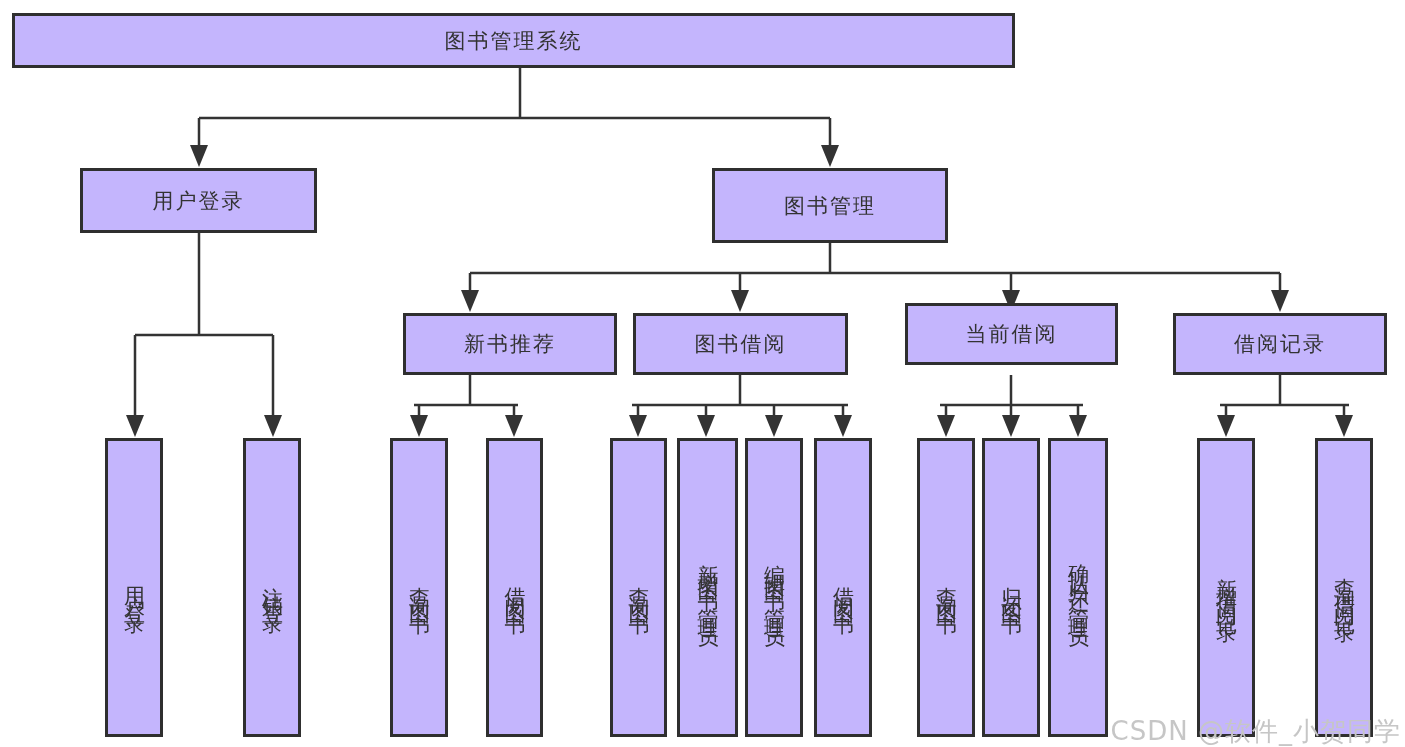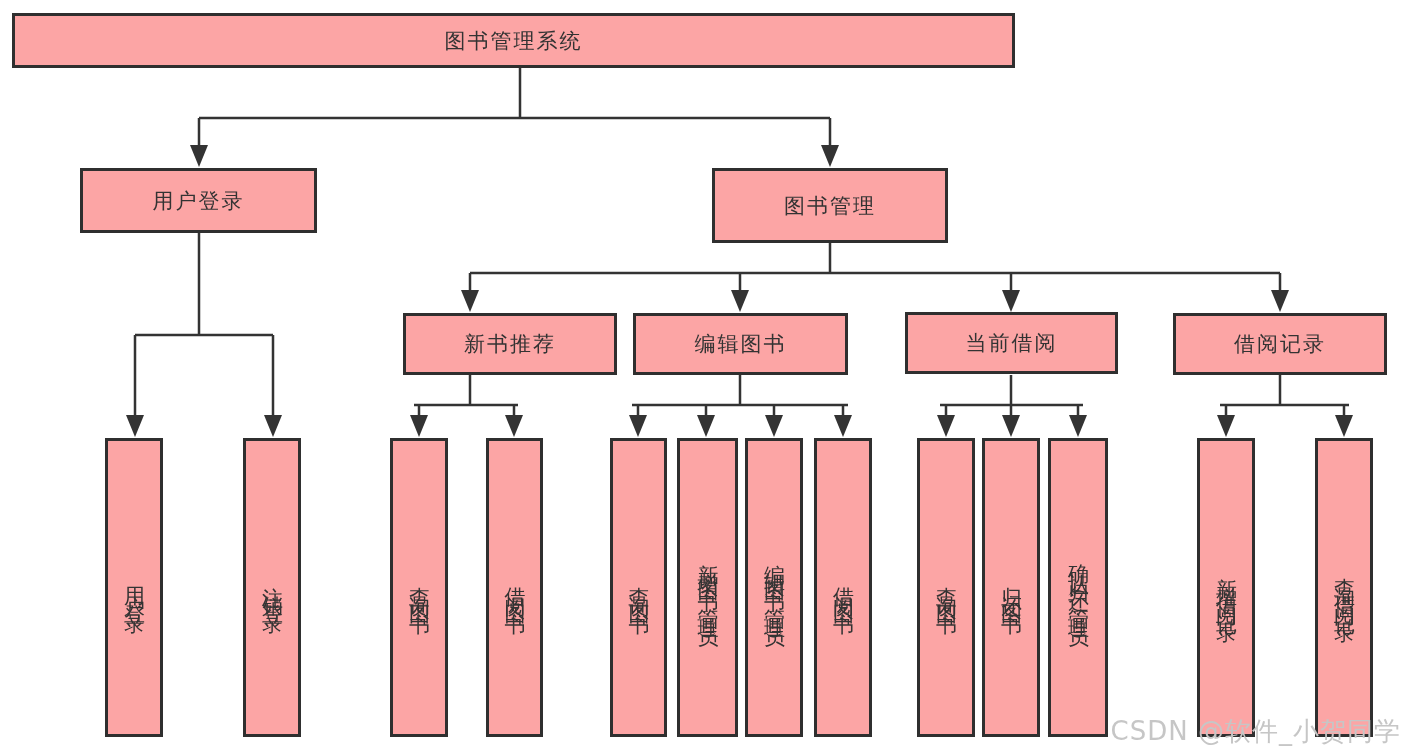--- a/index.html
+++ b/index.html
@@ -2,21 +2,21 @@
 <html><head>
 <meta charset="utf-8">
 <style>
   html,body{margin:0;padding:0;background:#ffffff;}
   .stage{
     position:relative;width:1405px;height:747px;background:#ffffff;overflow:hidden;
     font-family:"DejaVu Sans","Liberation Sans",sans-serif;color:#333333;
   }
   .wires{position:absolute;left:0;top:0;width:1405px;height:747px;}
   .box{
-    position:absolute;box-sizing:border-box;border:3px solid #2f2f2f;background:#fca5a5;
+    position:absolute;box-sizing:border-box;border:3px solid #2f2f2f;background:#c4b5fd;
     display:flex;align-items:center;justify-content:center;
   }
   .h{font-size:21px;letter-spacing:2px;white-space:nowrap;}
   .v{font-size:21px;}
   .vt{writing-mode:vertical-rl;text-orientation:mixed;letter-spacing:9px;line-height:1;white-space:nowrap;}
   .watermark{
     position:absolute;top:714px;right:4px;z-index:5;
     font-size:26px;letter-spacing:1px;color:#c6c6c6;white-space:nowrap;
   }
 </style>
@@ -64,22 +64,22 @@
       <polygon points="1335,415 1353,415 1344,437"></polygon>
     </g>
   </svg>
 
   <div class="box h" style="left:12px;top:13px;width:1003px;height:55px;">图书管理系统</div>
 
   <div class="box h" style="left:80px;top:168px;width:237px;height:65px;">用户登录</div>
   <div class="box h" style="left:712px;top:168px;width:236px;height:75px;">图书管理</div>
 
   <div class="box h" style="left:363px;top:313px;width:214px;height:62px;margin-left:40px;">新书推荐</div>
-  <div class="box h" style="left:633px;top:313px;width:215px;height:62px;">编辑图书</div>
-  <div class="box h" style="left:905px;top:312px;width:213px;height:62px;">当前借阅</div>
+  <div class="box h" style="left:633px;top:313px;width:215px;height:62px;">图书借阅</div>
+  <div class="box h" style="left:905px;top:303px;width:213px;height:62px;">当前借阅</div>
   <div class="box h" style="left:1173px;top:313px;width:214px;height:62px;">借阅记录</div>
 
   <div class="box v" style="left:105px;top:438px;width:58px;height:299px;">
     <span class="vt">用户登录</span>
   </div>
   <div class="box v" style="left:243px;top:438px;width:58px;height:299px;">
     <span class="vt">注销登录</span>
   </div>
 
   <div class="box v" style="left:390px;top:438px;width:58px;height:299px;">

